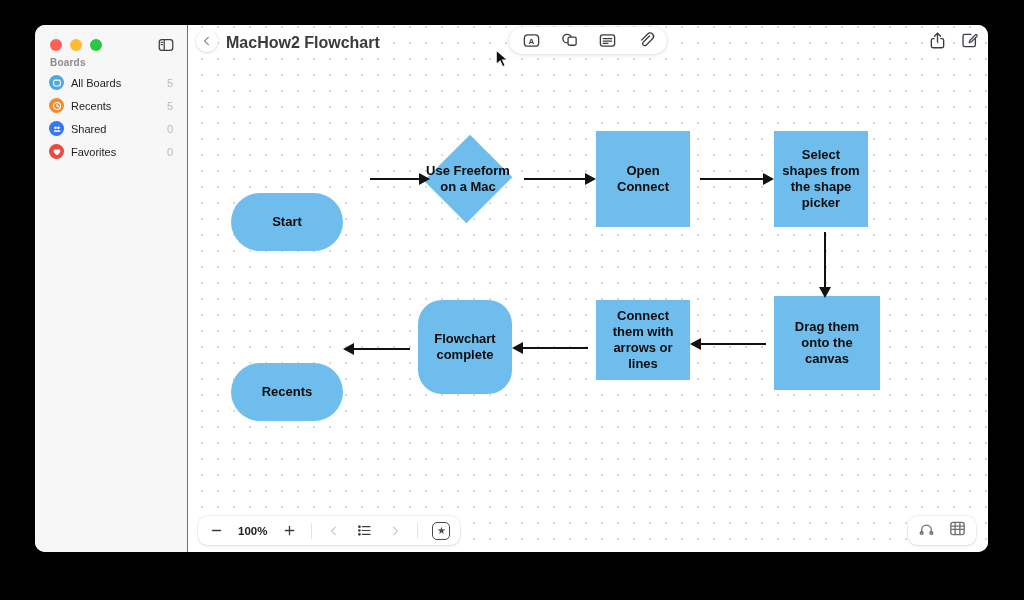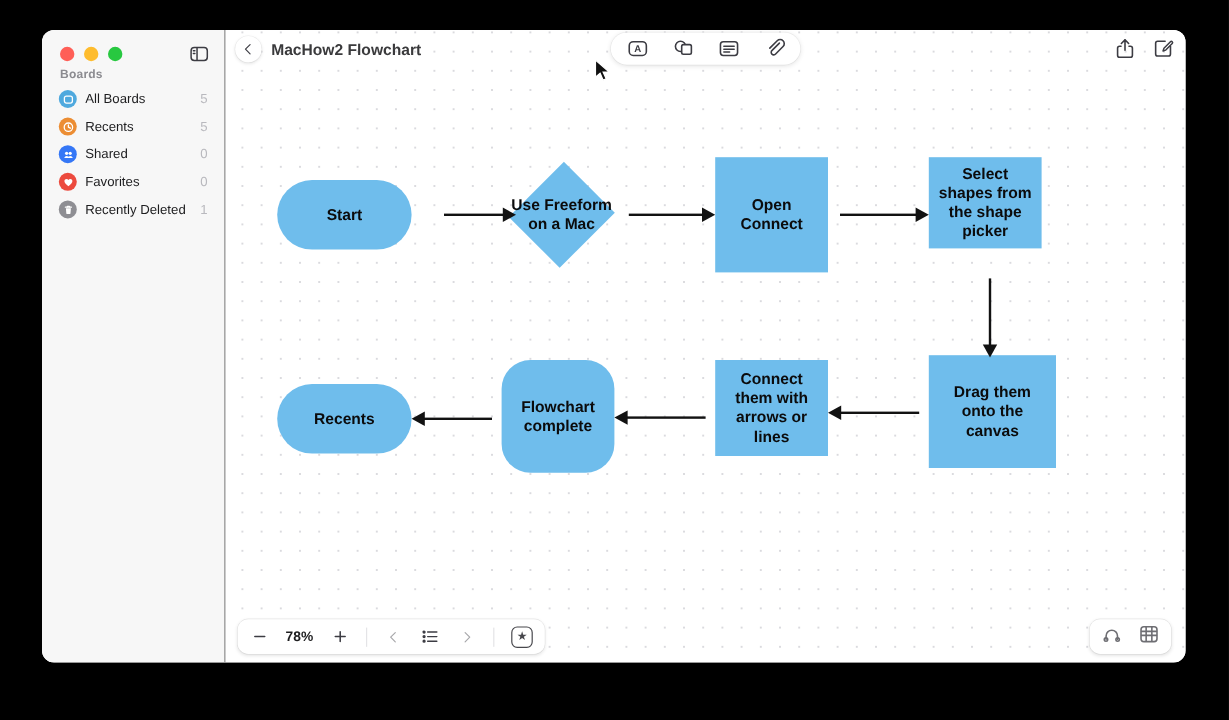--- a/index.html
+++ b/index.html
@@ -28,36 +28,36 @@
   .board-item .bcount { font-size:11px; color:#b9b9be; }
 
   
   .main { position:relative; flex:1; background:#fff;
           background-image:radial-gradient(circle, #dadade 1px, transparent 1.2px);
           background-size:16px 16px; background-position:6px 10px; }
 
   .back-btn { position:absolute; left:8px; top:5px; width:22px; height:22px; border-radius:50%;
               background:#fff; box-shadow:0 0 0 .5px rgba(0,0,0,.06),0 1px 3px rgba(0,0,0,.12);
               display:flex; align-items:center; justify-content:center; }
-  .board-title { position:absolute; left:38px; top:9px; font-size:13px; font-weight:600; color:#3a3a3c; }
+  .board-title { position:absolute; left:38px; top:9px; font-size:16px; font-weight:600; color:#3a3a3c; }
 
   .tool-pill { position:absolute; left:50%; top:2px; transform:translateX(-50%);
                height:27px; background:#fff; border-radius:14px; padding:0 12px;
                display:flex; align-items:center; gap:18px;
                box-shadow:0 0 0 .5px rgba(0,0,0,.05),0 1px 4px rgba(0,0,0,.12); }
   .tool-btn { width:20px; height:20px; display:flex; align-items:center; justify-content:center; }
 
   .right-tools { position:absolute; right:8px; top:4px; display:flex; gap:10px; }
   .right-tools .tool-btn { width:22px; height:22px; }
 
   
   .node { position:absolute; display:flex; align-items:center; justify-content:center;
           text-align:center; font-size:13px; font-weight:600; color:#0b0b0c; line-height:1.25; }
   .node.rect    { padding:4px 5px; }
-  .node.pill    { border-radius:30px; }
+  .node.pill    { border-radius:30px;margin-top:43px; }
   .node.diamond { background:transparent !important; }
   .node.diamond .dbg { position:absolute; left:50%; top:50%; width:68%; height:68%;
                        transform:translate(-50%,-50%) rotate(45deg); }
   .node .nlabel { position:relative; z-index:2; }
 
   .arrow { position:absolute; background:#121212; }
   .arrow.h { height:2px; } .arrow.v { width:2px; }
   .arrow .head { position:absolute; width:0; height:0; }
   .arrow.dir-right .head { right:-10px; top:-5px; border-top:6px solid transparent;
                            border-bottom:6px solid transparent; border-left:11px solid #121212; }
@@ -137,31 +137,20 @@
         </div>
         <div class="board-item">
           <span class="bicon" style="background:#EC4A3E">
             <svg width="10" height="10" viewBox="0 0 12 12" fill="none" stroke="#fff" stroke-width="1.3" stroke-linecap="round" stroke-linejoin="round">
               <path d="M6 9.8C3.4 8 2 6.4 2 4.7 2 3.5 3 2.6 4.1 2.6c.8 0 1.5.4 1.9 1 .4-.6 1.1-1 1.9-1C9 2.6 10 3.5 10 4.7c0 1.7-1.4 3.3-4 5.1z" fill="#fff" stroke="none"></path>
             </svg>
           </span>
           <span class="blabel">Favorites</span>
           <span class="bcount">0</span>
         </div>
-        <div class="board-item">
-          <span class="bicon" style="background:#8E8E93">
-            <svg width="10" height="10" viewBox="0 0 12 12" fill="none" stroke="#fff" stroke-width="1.3" stroke-linecap="round" stroke-linejoin="round">
-              <path d="M3.5 4.2h5l-.4 5a1 1 0 01-1 .9H4.9a1 1 0 01-1-.9z" fill="#fff" stroke="none"></path>
-              <line x1="3" y1="3.2" x2="9" y2="3.2"></line>
-              <path d="M5 3V2.3h2V3"></path>
-            </svg>
-          </span>
-          <span class="blabel">Recently Deleted</span>
-          <span class="bcount">1</span>
-        </div>
       </div>
   </div>
 
   <div class="main">
     <div class="back-btn">
         <svg width="14" height="14" viewBox="0 0 20 20" fill="none" stroke="#3c3c43" stroke-width="1.4" stroke-linecap="round" stroke-linejoin="round">
           <polyline points="12 4.5 6.5 10 12 15.5"></polyline>
         </svg>
       </div>
     <div class="board-title">MacHow2 Flowchart</div>
@@ -213,21 +202,21 @@
         <div class="node pill" style="left: 43px; top: 125px; width: 112px; height: 58px; background: rgb(111, 189, 236);">
           <span class="nlabel">Start</span>
         </div>
         <div class="node diamond" style="left: 236px; top: 106px; width: 88px; height: 96px; background: rgb(111, 189, 236);">
           <span class="dbg" style="background:#6FBDEC"></span>
           <span class="nlabel">Use Freeform on a Mac</span>
         </div>
         <div class="node rect" style="left: 408px; top: 106px; width: 94px; height: 96px; background: rgb(111, 189, 236);">
           <span class="nlabel">Open Connect</span>
         </div>
-        <div class="node rect" style="left: 586px; top: 106px; width: 94px; height: 76px; background: rgb(111, 189, 236);">
+        <div class="node rect" style="left: 586px; top: 106px; width: 94px; height: 96px; background: rgb(111, 189, 236);">
           <span class="nlabel">Select shapes from the shape picker</span>
         </div>
         <div class="node rect" style="left: 586px; top: 271px; width: 106px; height: 94px; background: rgb(111, 189, 236);">
           <span class="nlabel">Drag them onto the canvas</span>
         </div>
         <div class="node rect" style="left: 408px; top: 275px; width: 94px; height: 80px; background: rgb(111, 189, 236);">
           <span class="nlabel">Connect them with arrows or lines</span>
         </div>
         <div class="node rect" style="left: 230px; top: 275px; width: 94px; height: 94px; background: rgb(111, 189, 236); border-radius: 24px;">
           <span class="nlabel">Flowchart complete</span>
@@ -257,21 +246,21 @@
           <span class="head"></span>
         </div>
       </div>
 
     <div class="zoom-pill">
       <div class="zbtn">
           <svg width="15" height="15" viewBox="0 0 20 20" fill="none" stroke="#3c3c43" stroke-width="1.4" stroke-linecap="round" stroke-linejoin="round">
             <line x1="4.5" y1="10" x2="15.5" y2="10" stroke-width="1.7"></line>
           </svg>
         </div>
-      <div class="zoom-level">78%</div>
+      <div class="zoom-level">100%</div>
       <div class="zbtn">
           <svg width="15" height="15" viewBox="0 0 20 20" fill="none" stroke="#3c3c43" stroke-width="1.4" stroke-linecap="round" stroke-linejoin="round">
             <line x1="10" y1="4.5" x2="10" y2="15.5" stroke-width="1.7"></line>
             <line x1="4.5" y1="10" x2="15.5" y2="10" stroke-width="1.7"></line>
           </svg>
         </div>
       <div class="zsep"></div>
       <div id="footer-nav" style="display:flex;gap:14px;align-items:center;">
           <div class="zbtn" style="opacity:0.45">
             <svg width="14" height="14" viewBox="0 0 20 20" fill="none" stroke="#3c3c43" stroke-width="1.4" stroke-linecap="round" stroke-linejoin="round">

